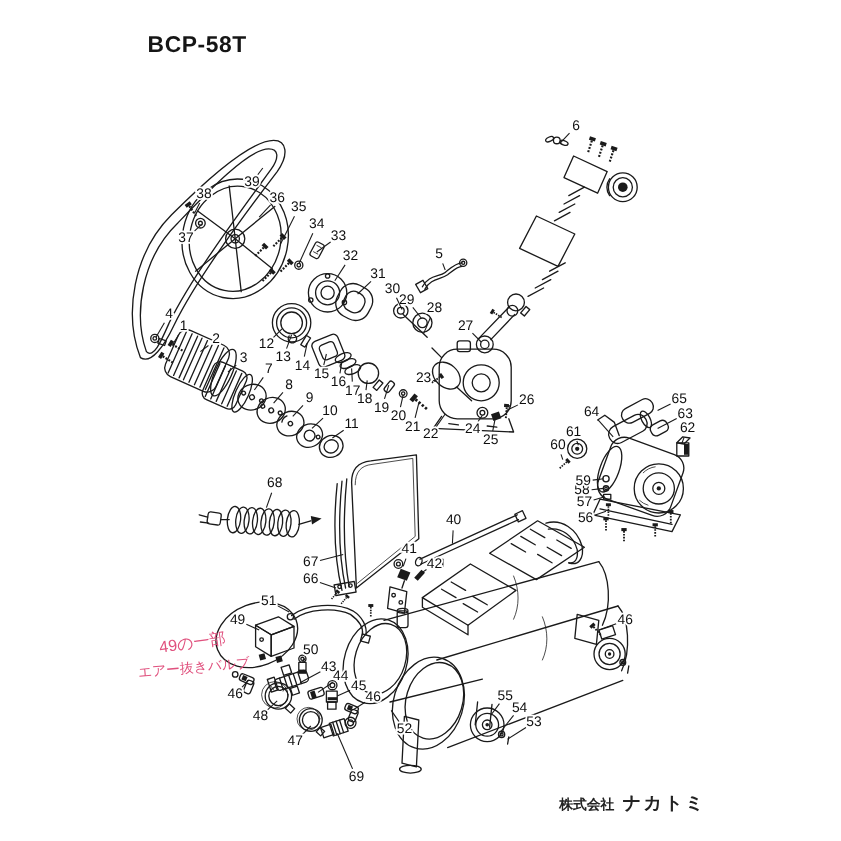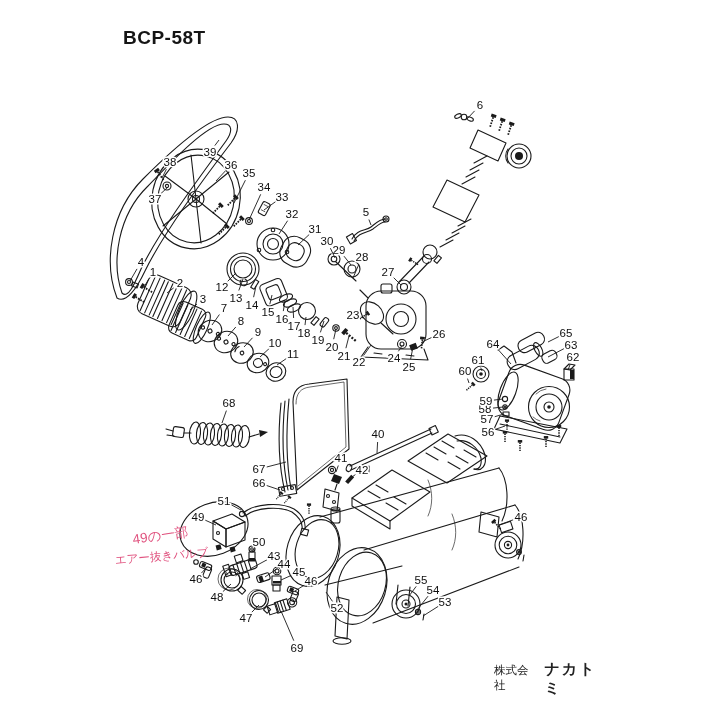--- a/index.html
+++ b/index.html
@@ -1,21 +1,21 @@
 <!DOCTYPE html>
 <html><head>
 <meta charset="utf-8">
 <style>
   html,body{margin:0;padding:0;background:#fff;}
   .page{position:relative;width:610px;height:701px;background:#fff;overflow:hidden;
         font-family:"Liberation Sans",sans-serif;color:#111;}
   .title{position:absolute;left:123px;top:27px;font-size:19px;font-weight:700;
          letter-spacing:.5px;color:#151515;}
   .maker{position:absolute;left:466px;top:660px;display:flex;align-items:baseline;gap:7px;color:#222;}
-  .maker .prefix{font-size:11.5px;font-weight:400;margin-left:28px;}
+  .maker .prefix{font-size:11.5px;font-weight:700;}
   .maker .name{font-size:15px;font-weight:700;letter-spacing:2px;}
   svg.diagram{position:absolute;left:0;top:0;}
   #diagram path,#diagram line,#diagram circle,#diagram ellipse,#diagram rect,#diagram polyline{
       fill:none;stroke:#1a1a1a;stroke-width:1.1;stroke-linecap:round;stroke-linejoin:round;}
   #diagram .fill{fill:#1a1a1a;stroke:none;}
   #diagram .thin{stroke-width:.65;}
   #labels-layer text{font-family:"Liberation Sans",sans-serif;font-size:11.5px;fill:#0e0e0e;
       text-anchor:middle;stroke:#fff;stroke-width:3px;paint-order:stroke;}
   #labels-layer line{stroke:#1a1a1a;stroke-width:.9;}
   .annot-text{font-family:"Liberation Sans",sans-serif;}

